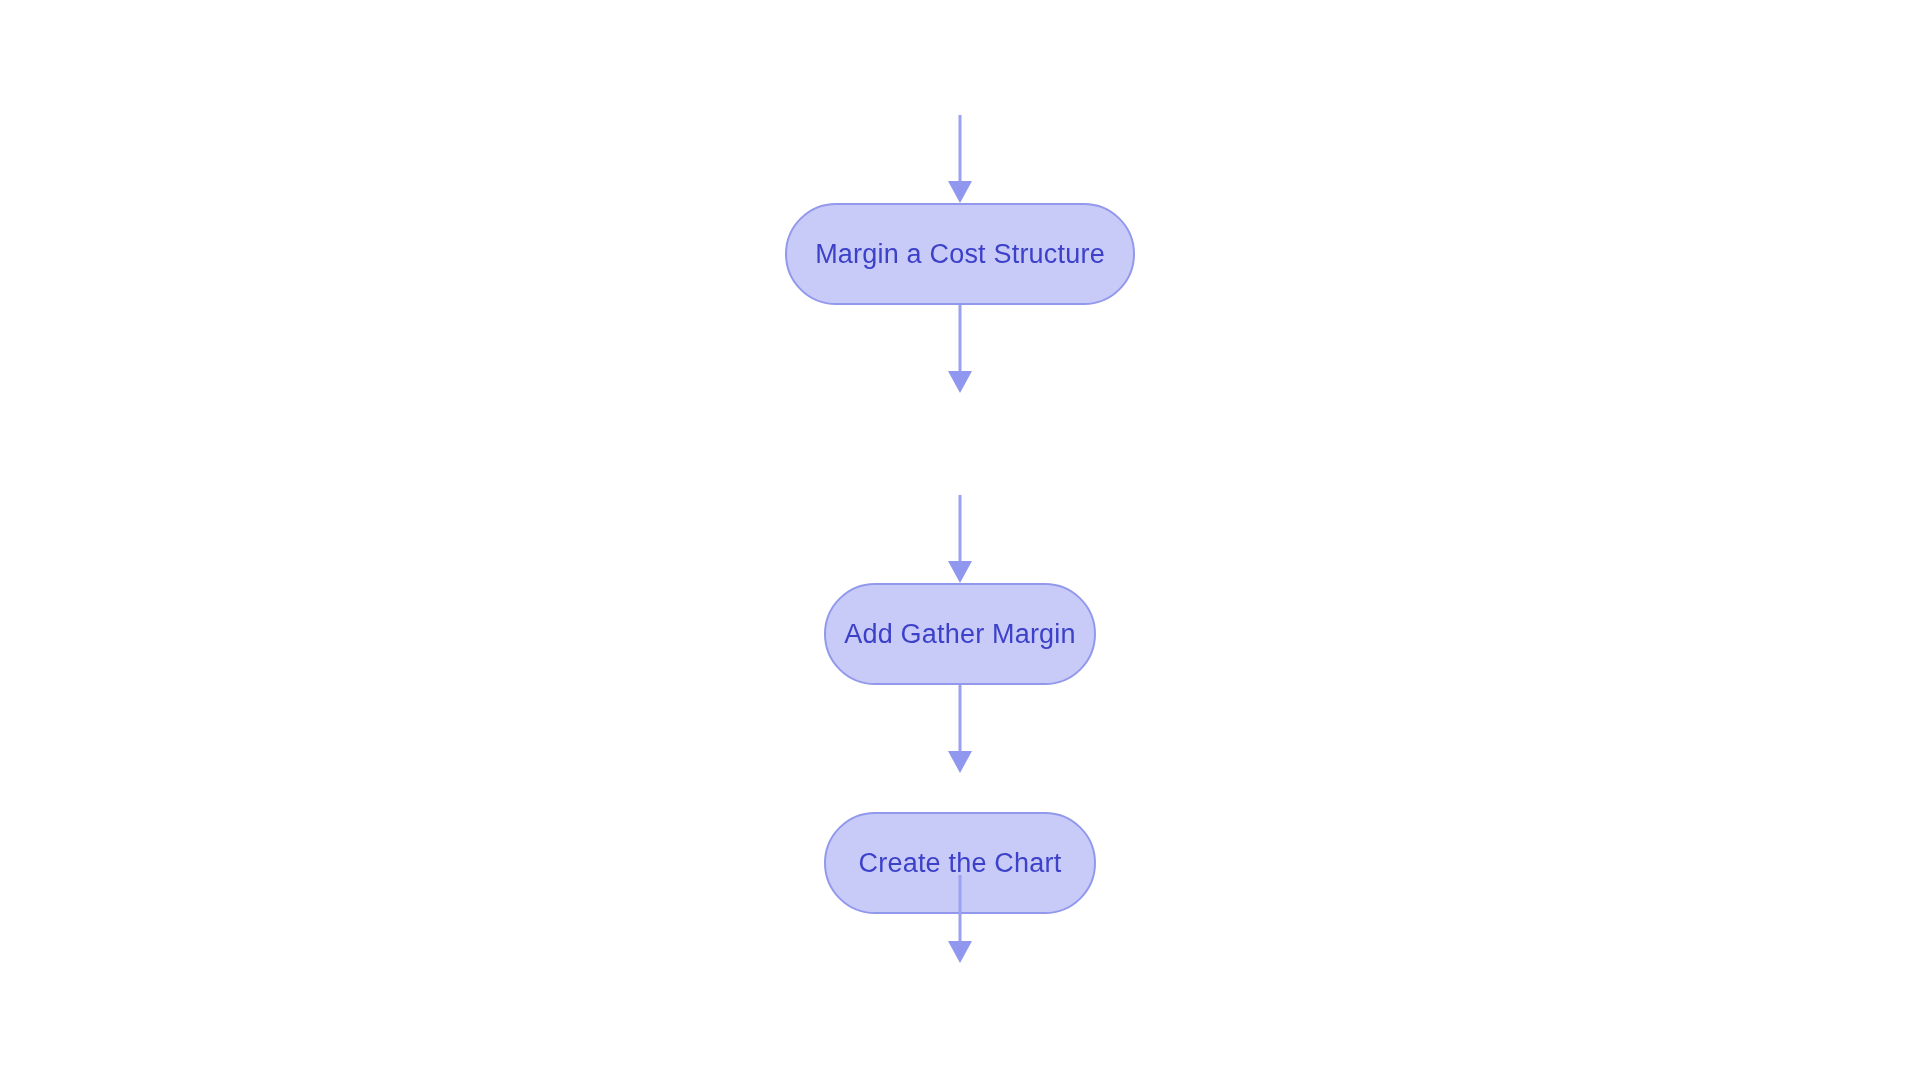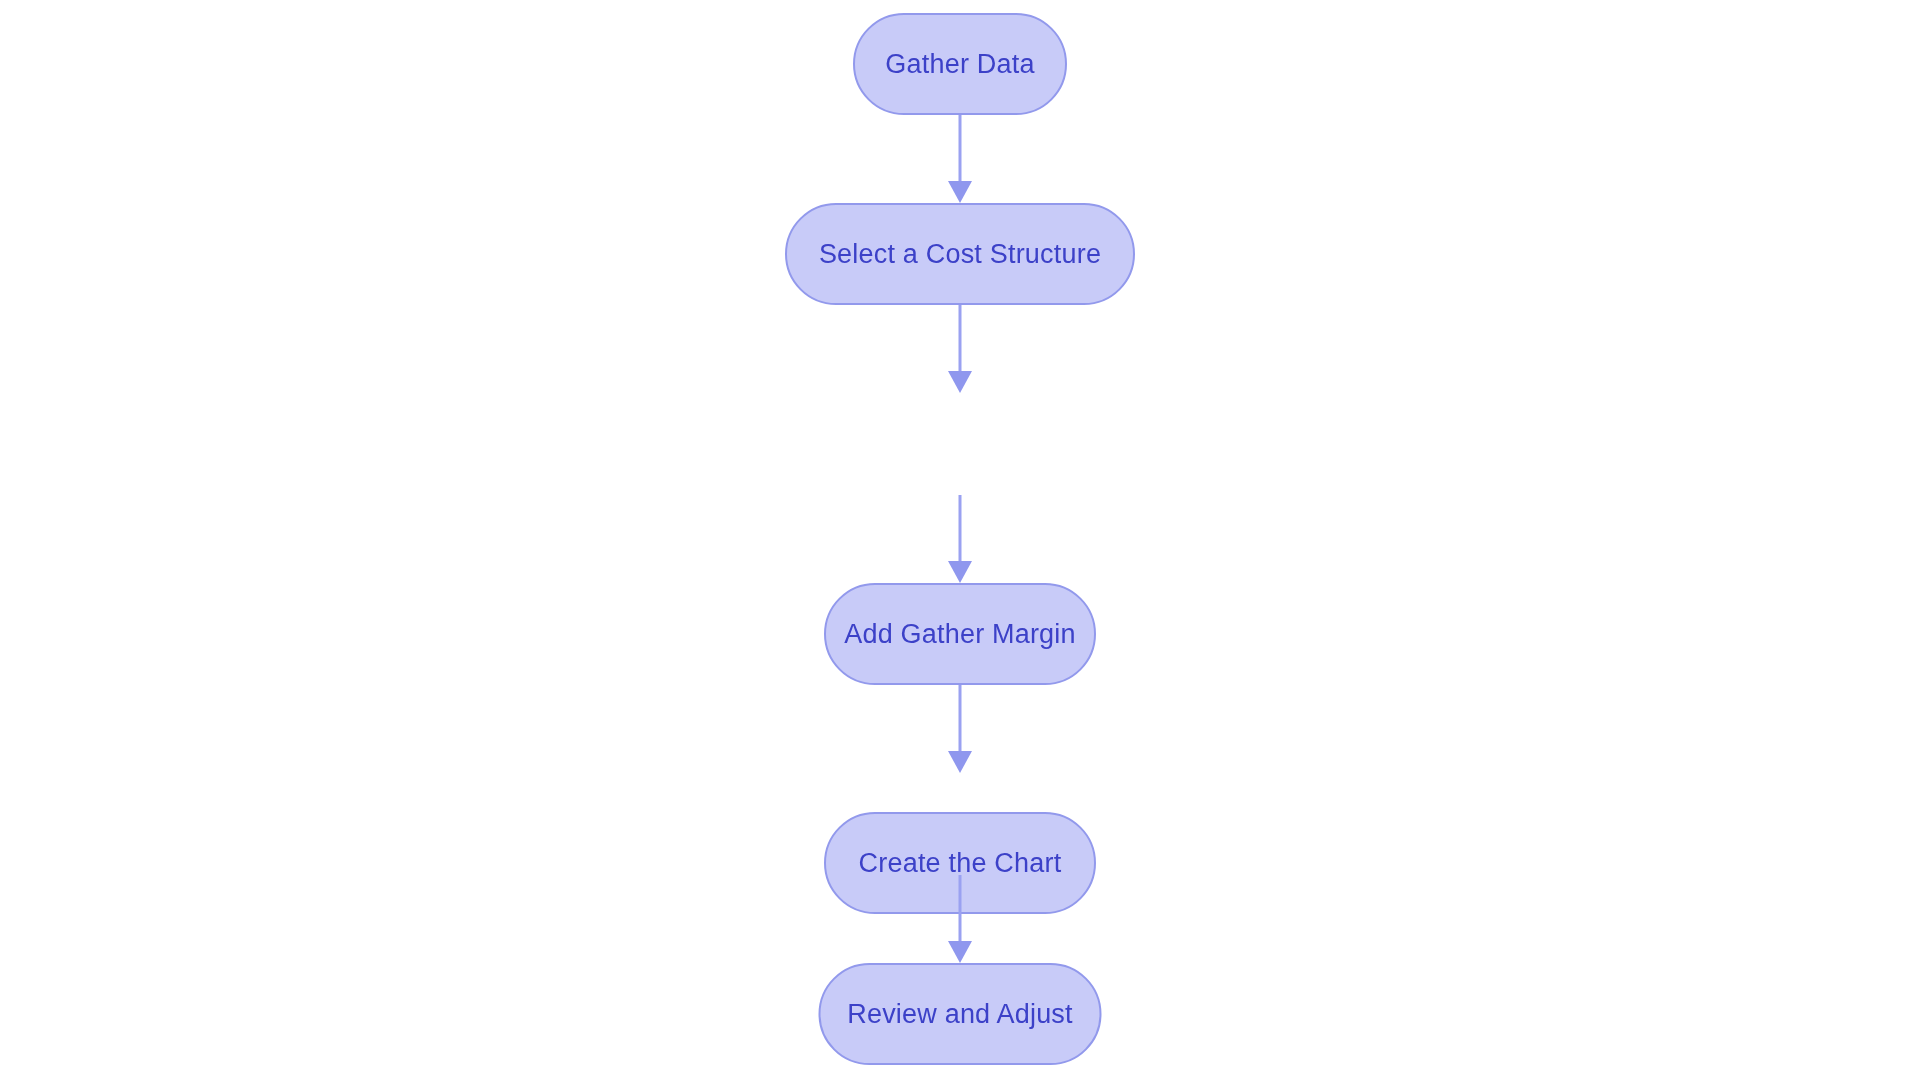--- a/index.html
+++ b/index.html
@@ -71,31 +71,28 @@
     border-left: 12px solid transparent;
     border-right: 12px solid transparent;
     border-top: 22px solid #8f97ee;
   }
 </style>
 </head>
 <body>
 
 <div class="canvas">
 
-  <div class="node node-1">
-    <span>Gather Data</span>
-  </div>
 
   <div class="arrow arrow-1">
     <div class="arrow-line"></div>
     <div class="arrow-head"></div>
   </div>
 
   <div class="node node-2">
-    <span>Select a Cost Structure</span>
+    <span>Margin a Cost Structure</span>
   </div>
 
   <div class="arrow arrow-2">
     <div class="arrow-line"></div>
     <div class="arrow-head"></div>
   </div>
 
 
   <div class="arrow arrow-3">
     <div class="arrow-line"></div>
@@ -113,17 +110,14 @@
 
   <div class="node node-5">
     <span>Create the Chart</span>
   </div>
 
   <div class="arrow arrow-5">
     <div class="arrow-line"></div>
     <div class="arrow-head"></div>
   </div>
 
-  <div class="node node-6">
-    <span>Review and Adjust</span>
-  </div>
 
 </div>
 
 </body></html>

